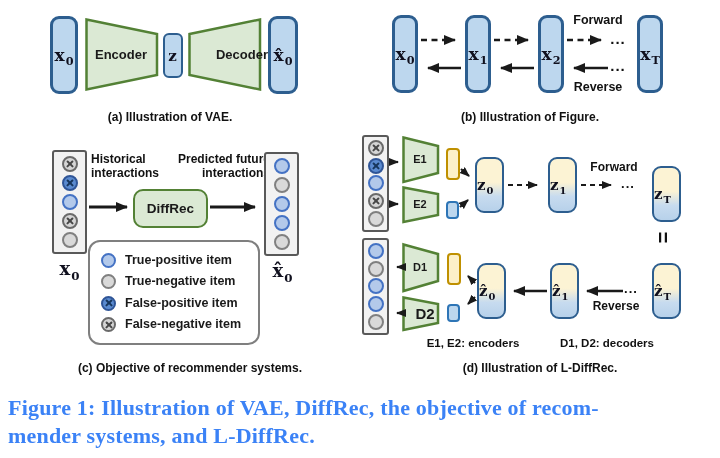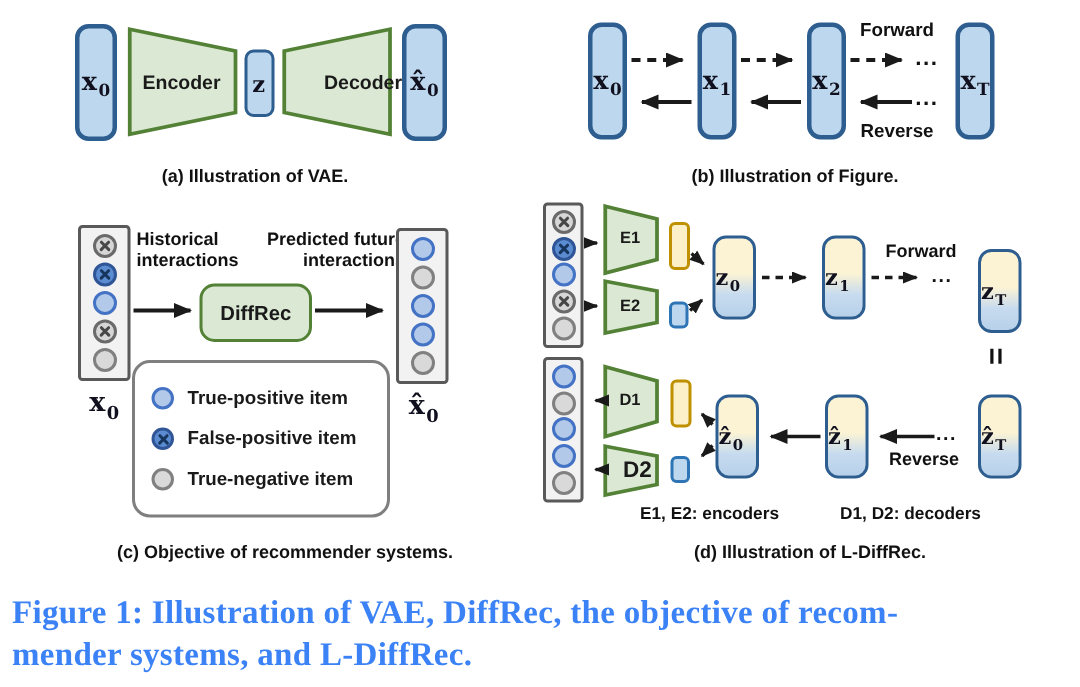--- a/index.html
+++ b/index.html
@@ -128,26 +128,30 @@
         <span class="circ tn"></span>
       </div>
     <div class="abs math f18" style="left:255px;top:260px;width:55px;text-align:center"><span>x̂</span><sub>0</sub></div>
 
     <div class="legend" style="left:88px;top:240px;width:172px;height:105px">
       <div class="legend-row">
         <span class="circ tp"></span>
         <span>True-positive item</span>
       </div>
       <div class="legend-row">
+        <span class="circ tn"></span>
+        <span>True-negative item</span>
+      </div>
+      <div class="legend-row">
         <span class="circ fp"></span>
         <span>False-positive item</span>
       </div>
       <div class="legend-row">
-        <span class="circ tn"></span>
-        <span>True-negative item</span>
+        <span class="circ fn"></span>
+        <span>False-negative item</span>
       </div>
     </div>
     <div class="cap" style="left:30px;top:361px;width:320px">(c) Objective of recommender systems.</div>
   </div>
 
   <div>
     <div class="itembox" style="left:362px;top:135px;width:27px;height:97px">
         <span class="circ fn"></span>
         <span class="circ fp"></span>
         <span class="circ tp"></span>

